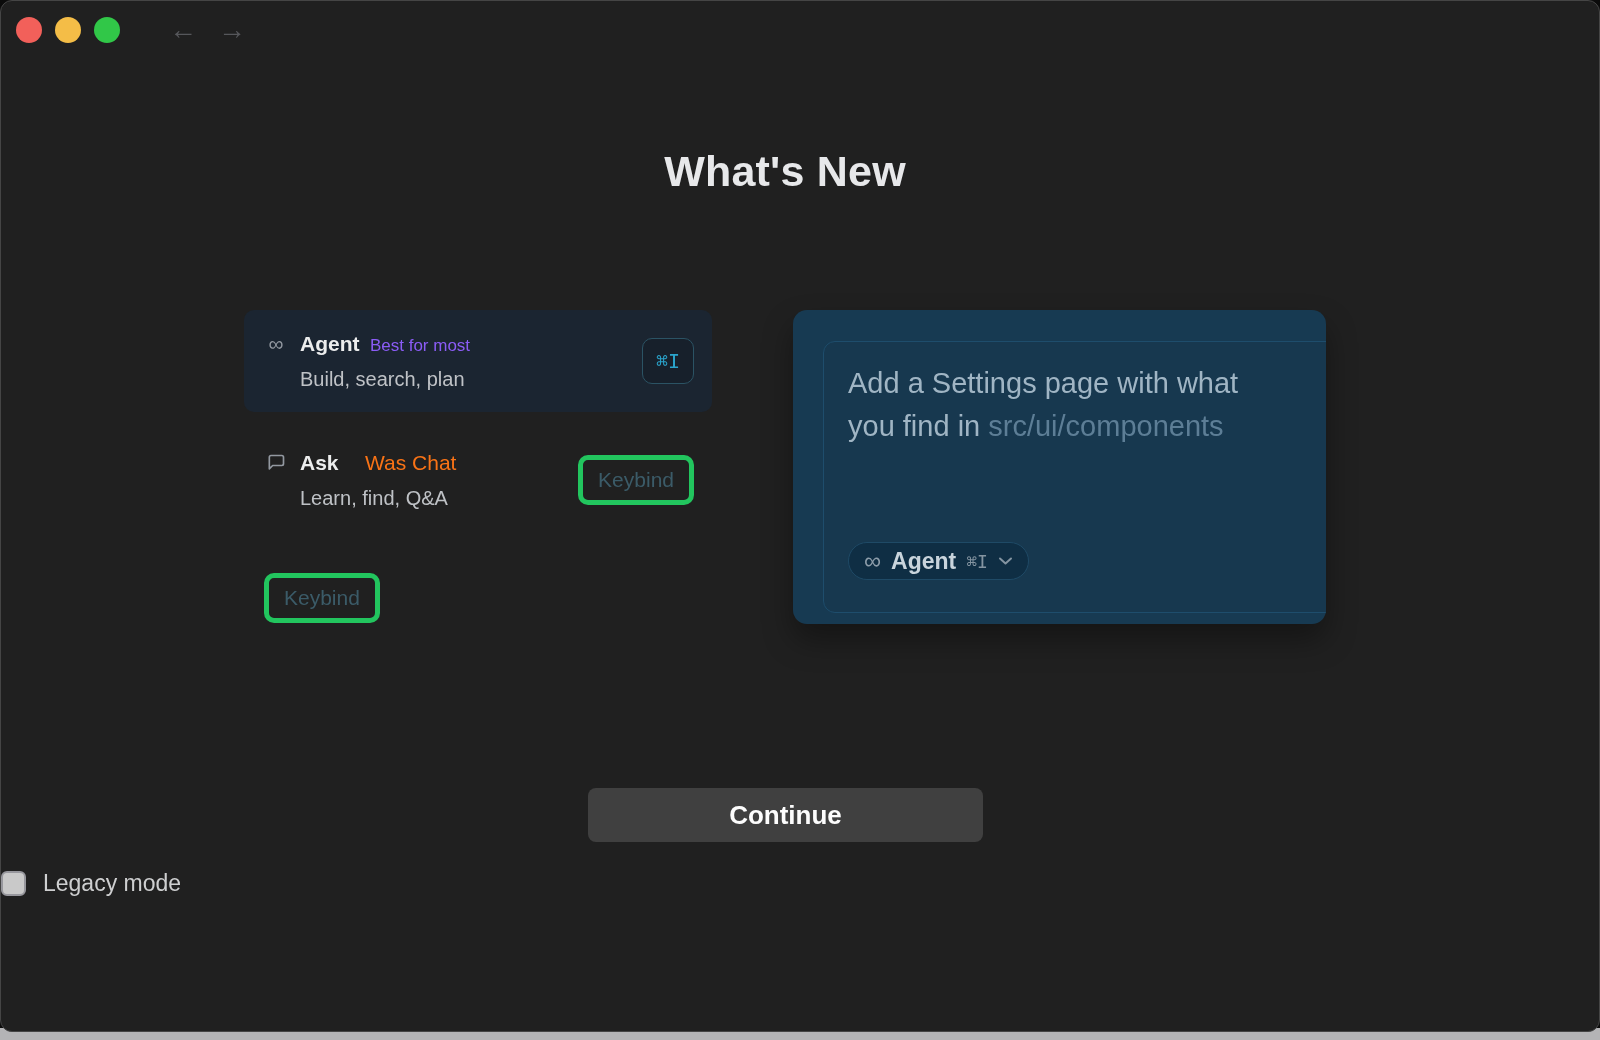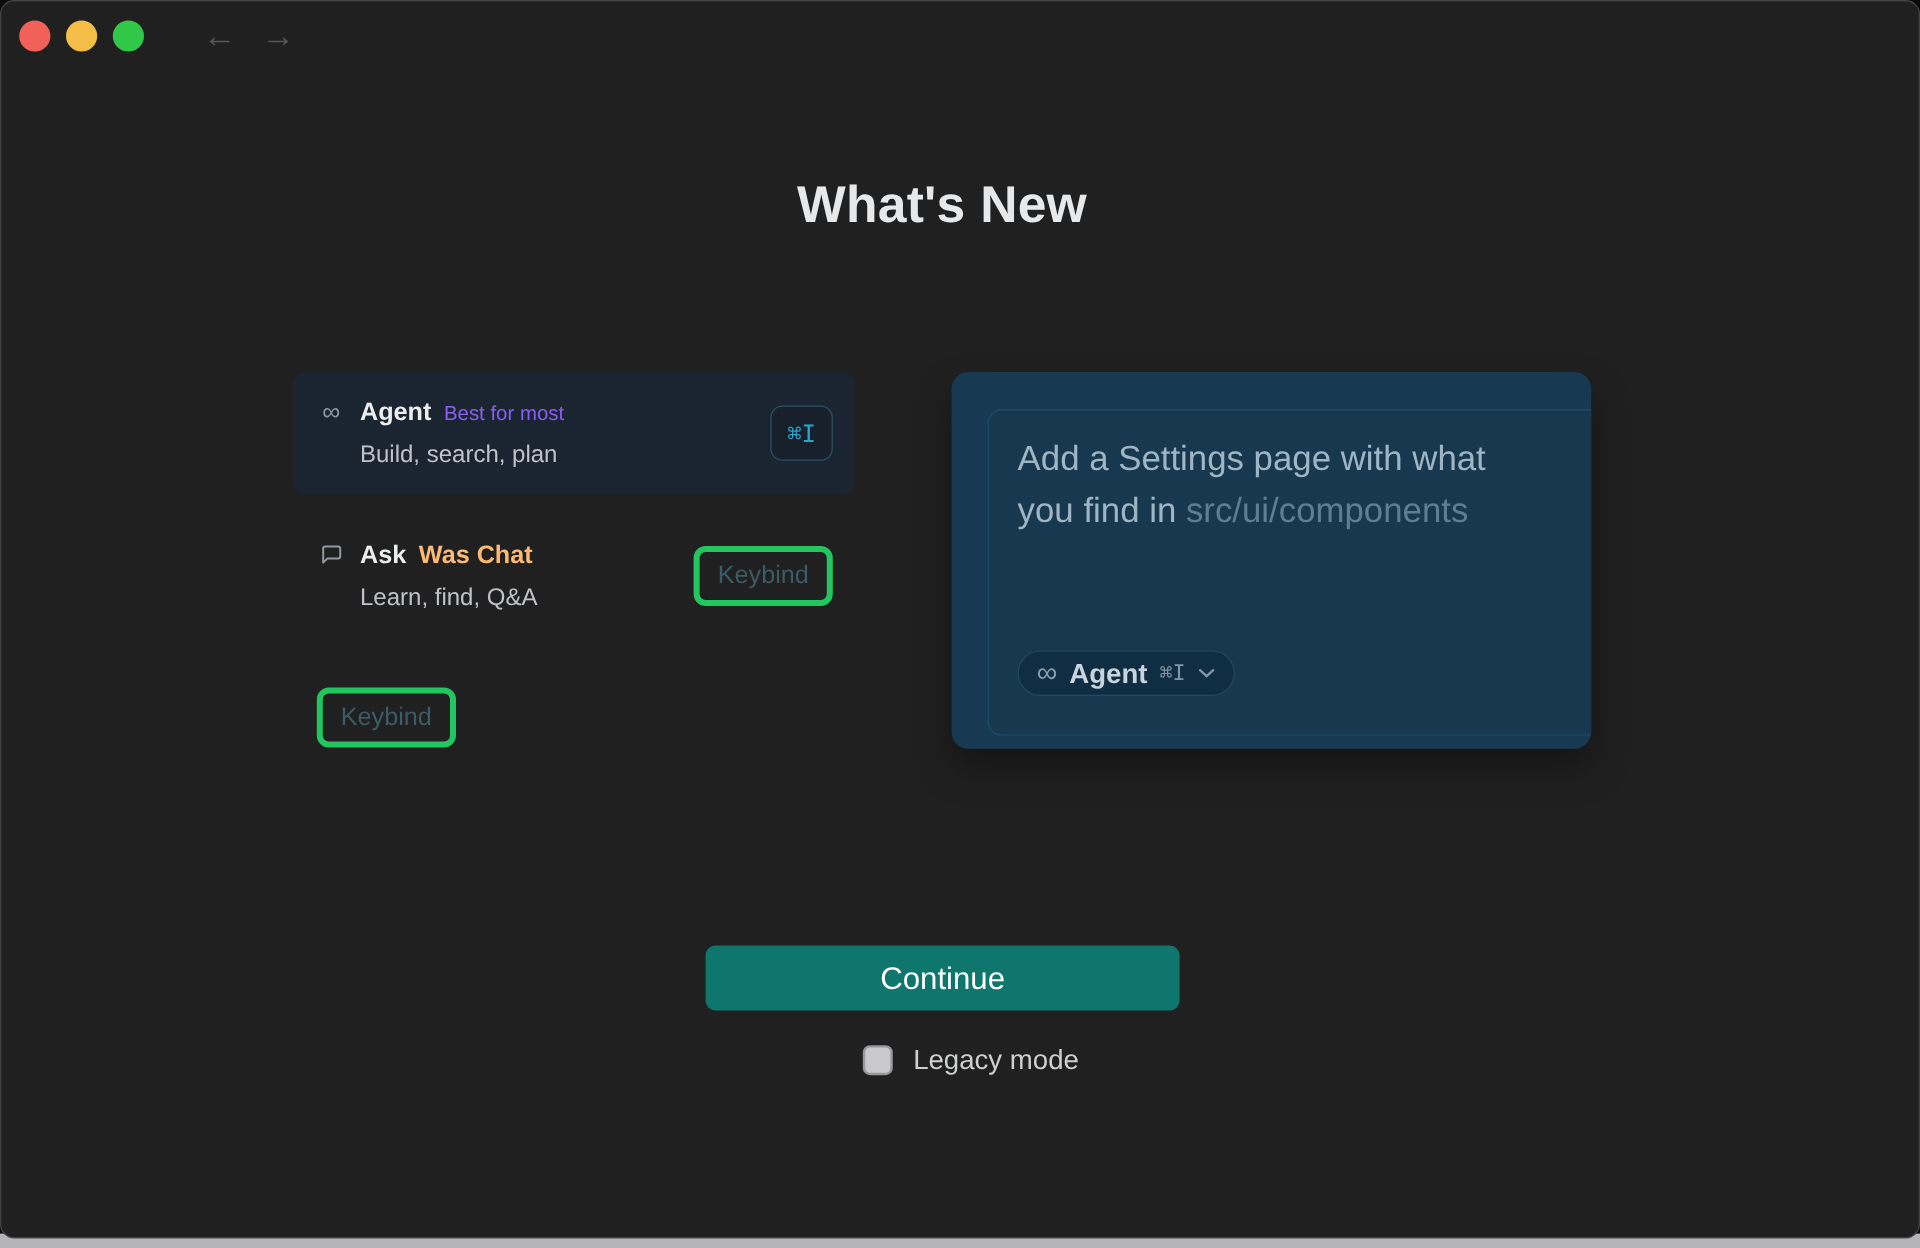--- a/index.html
+++ b/index.html
@@ -48,21 +48,21 @@
   .mode-row.selected { background: #1b2531; height: 102px; }
   .mode-row.plain { height: 84px; margin-top: 26px; background: transparent; }
   .mode-row.plain:last-child { margin-top: 34px; }
   .mode-main { flex: 1; }
   .mode-title-line { display: flex; align-items: center; gap: 12px; }
   .mode-icon { width: 24px; color: #9298a0; display: flex; align-items: center; justify-content: center; }
   .mode-icon-char { font-size: 21px; line-height: 22px; }
   .mode-icon svg { display: block; }
   .mode-name { font-size: 21px; font-weight: bold; color: #eceded; }
   .mode-tag-strong { font-size: 17px; font-weight: normal; color: #8b5cf6; margin-left: 6px; }
-  .mode-tag-dim { font-size: 21px; color: #fdba74; margin-left: 6px; font-weight: bold; }
+  .mode-tag-dim { font-size: 21px; color: #f97316; margin-left: 22px; }
   .mode-desc { font-size: 20px; color: #bfc2c6; margin-top: 12px; margin-left: 36px; }
   .mode-row.selected .mode-desc { margin-left: 36px; }
 
   .keybind-chip {
     border-radius: 10px; display: flex; align-items: center; justify-content: center;
   }
   .keybind-set {
     width: 52px; height: 46px;
     border: 1px solid #2b5364; background: rgba(0,0,0,0.12);
     color: #2aa4cc; font-family: "DejaVu Sans Mono", monospace; font-size: 20px;
@@ -93,27 +93,27 @@
     background: #0f2e44; border: 1px solid #1f4a66; border-radius: 19px;
   }
   .pill-infinity { font-size: 24px; color: #8d9daa; line-height: 36px; }
   .pill-label { font-size: 23px; font-weight: bold; color: #c9d4dc; }
   .pill-keybind { font-family: "DejaVu Sans Mono", monospace; font-size: 18px; color: #8494a1; }
   .pill-chevron { display: flex; align-items: center; }
 
   
   .continue-button {
     position: absolute; left: 587px; top: 787px; width: 395px; height: 54px;
-    background: #0f766e; border: none; border-radius: 8px;
-    color: #fdfdfd; font-size: 26px; font-weight: 400;
+    background: #404040; border: none; border-radius: 8px;
+    color: #fdfdfd; font-size: 26px; font-weight: 700;
     font-family: "Liberation Sans", "DejaVu Sans", sans-serif; cursor: pointer;
   }
   .legacy-row {
     position: absolute; top: 869px; left: 0; width: 1576px;
-    display: flex; align-items: center; justify-content: center; gap: 17px; margin-left: 20px;
+    display: flex; align-items: center; gap: 17px;
   }
   .legacy-checkbox {
     width: 25px; height: 25px; border-radius: 6px;
     background: #c9c9c9; border: 2px solid #97979d; cursor: pointer;
   }
   .legacy-label { font-size: 23px; color: #cecfd0; }
 </style>
 </head>
 <body>
 

